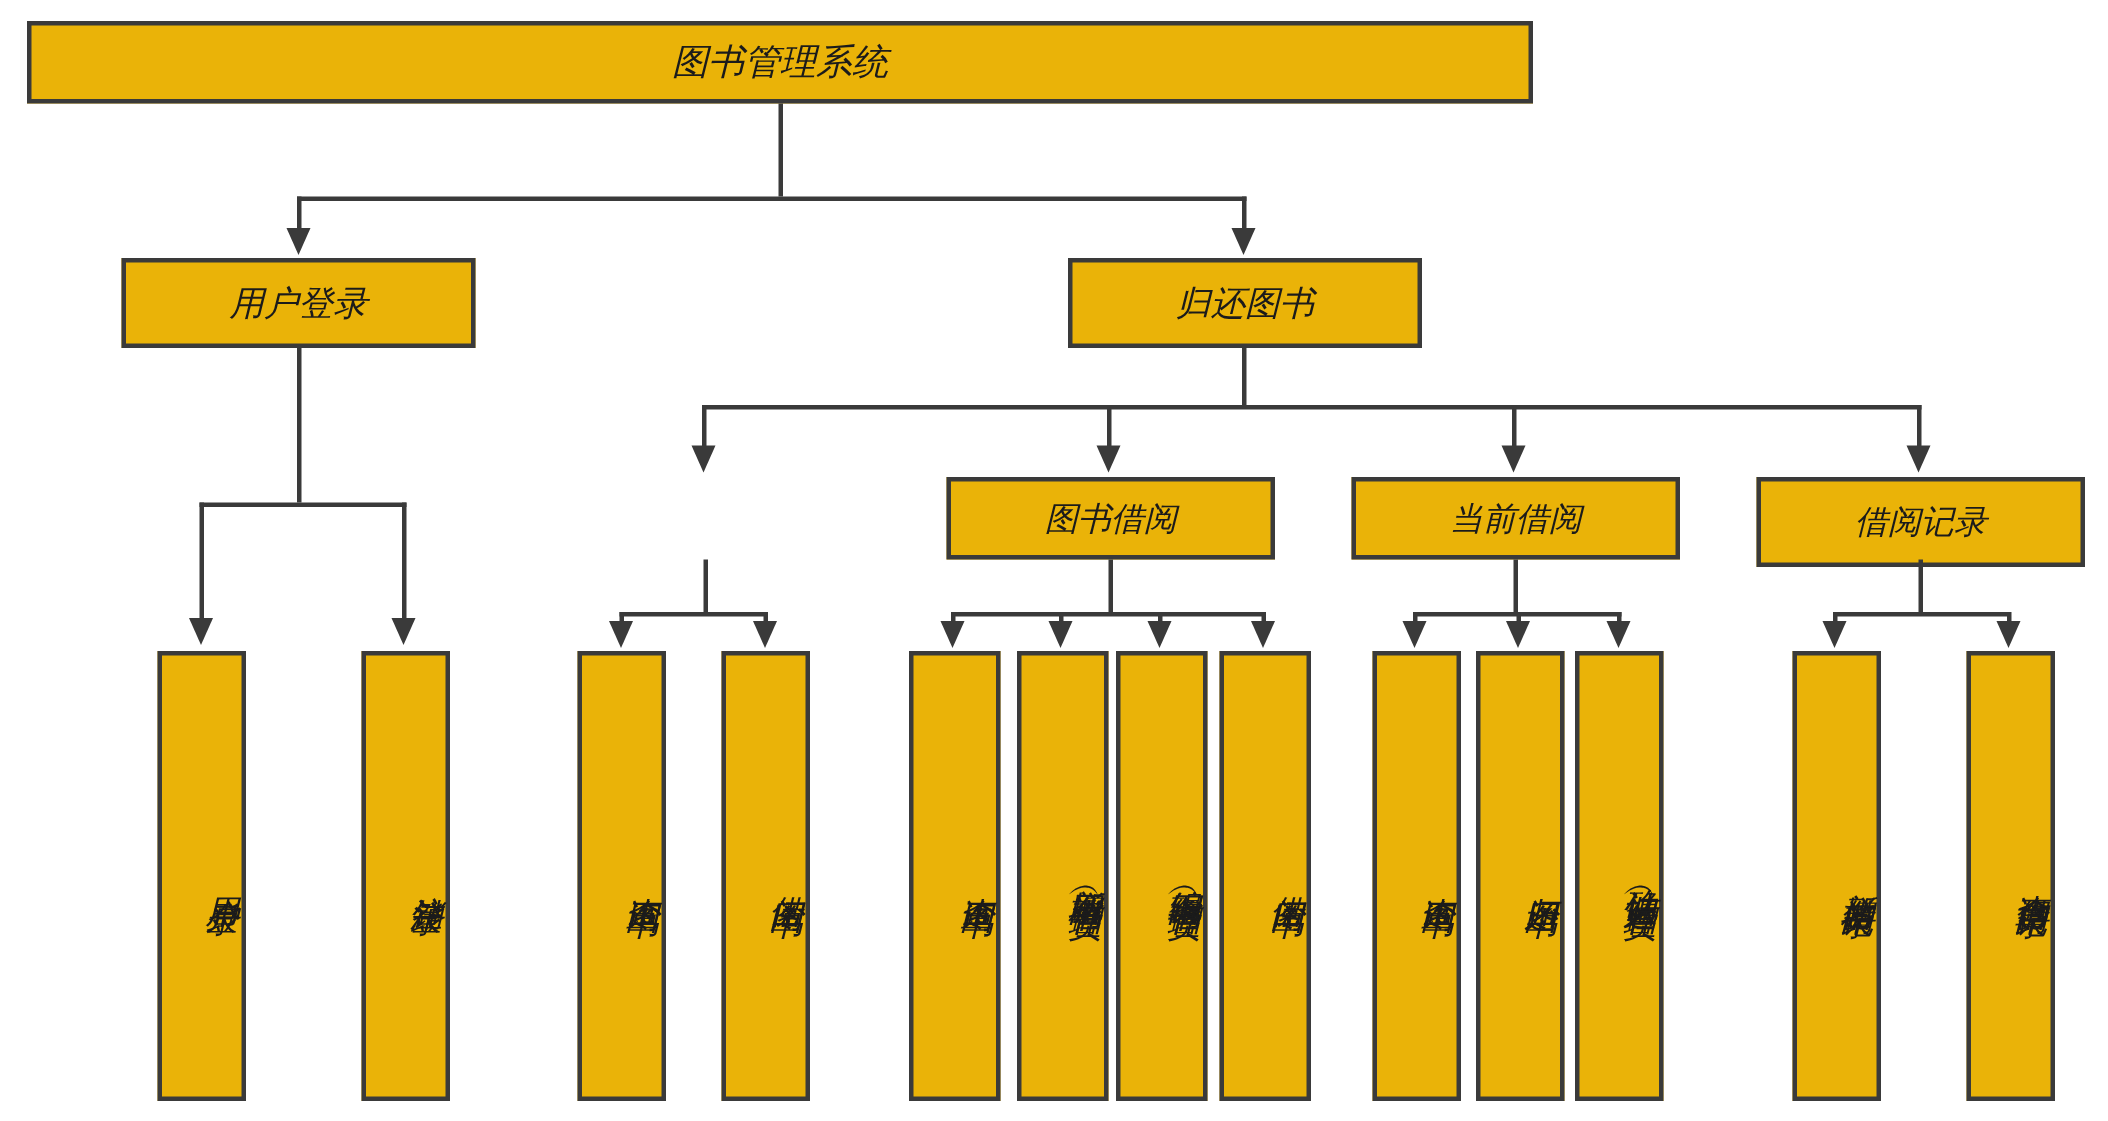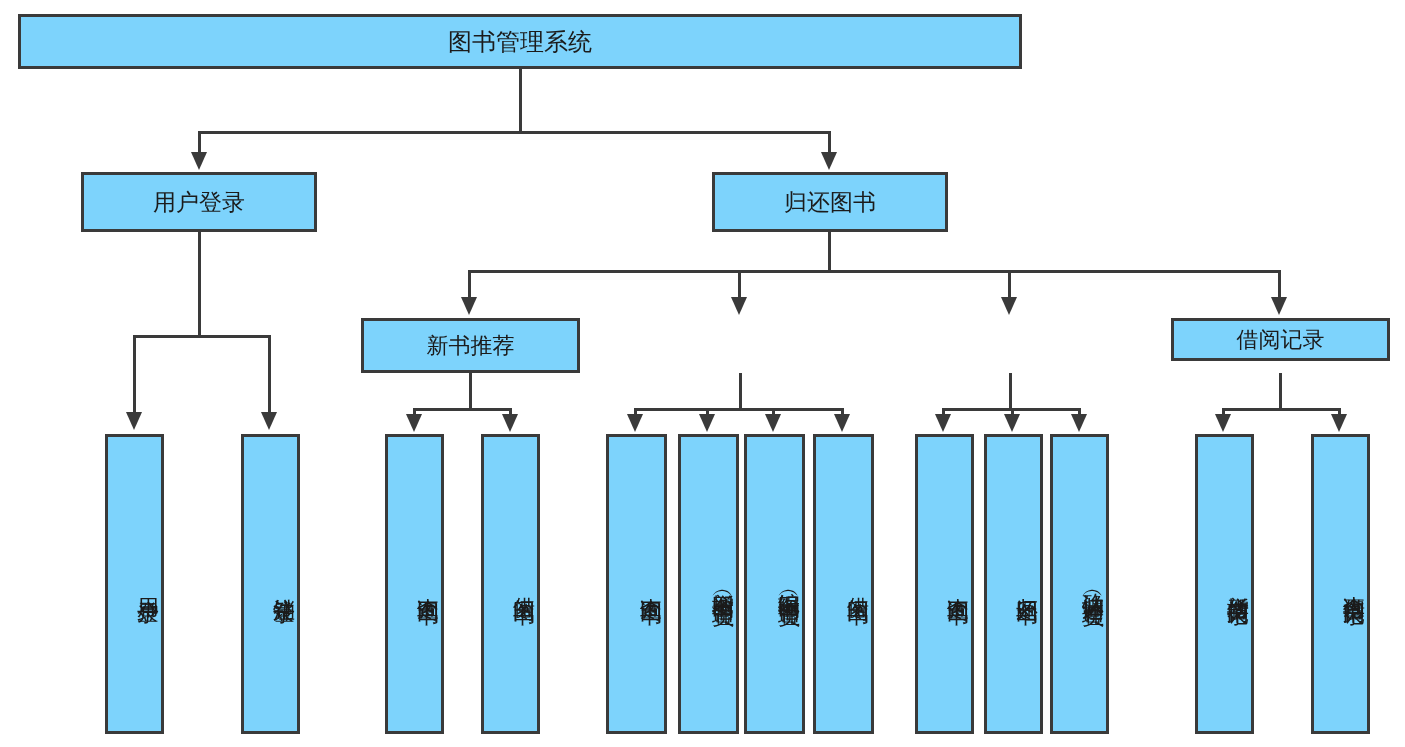--- a/index.html
+++ b/index.html
@@ -14,27 +14,28 @@
     position: relative;
     width: 1405px;
     height: 747px;
     background: #ffffff;
     overflow: hidden;
   }
   .node {
     position: absolute;
     box-sizing: border-box;
     border: 3px solid #3a3a3a;
-    background: #7dd3fc;
+    background: #eab308;
     display: flex;
     align-items: center;
     justify-content: center;
     color: #1b1b1b;
     text-align: center;
     line-height: 1.15;
+    font-style: italic;
   }
   .node.root {
     font-size: 24px;
   }
   .node.lvl1 {
     font-size: 23px;
   }
   .node.lvl2 {
     font-size: 22px;
   }
@@ -108,24 +109,27 @@
   <div class="hline" style="left:468px; top:270px; width:813px;"></div>
   <div class="vline" style="left:468px; top:270px; height:28px;"></div>
   <div class="arrow" style="left:461px; top:297px;"></div>
   <div class="vline" style="left:738px; top:270px; height:28px;"></div>
   <div class="arrow" style="left:731px; top:297px;"></div>
   <div class="vline" style="left:1008px; top:270px; height:28px;"></div>
   <div class="arrow" style="left:1001px; top:297px;"></div>
   <div class="vline" style="left:1278px; top:270px; height:28px;"></div>
   <div class="arrow" style="left:1271px; top:297px;"></div>
 
-  <div class="node lvl2" style="left:361px; top:318px; width:219px; height:55px;">
-    <span>新书推荐</span>
-  </div>
-  <div class="node lvl2" style="left:1171px; top:318px; width:219px; height:43px;">
+  <div class="node lvl2" style="left:631px; top:318px; width:219px; height:55px;">
+    <span>图书借阅</span>
+  </div>
+  <div class="node lvl2" style="left:901px; top:318px; width:219px; height:55px;">
+    <span>当前借阅</span>
+  </div>
+  <div class="node lvl2" style="left:1171px; top:318px; width:219px; height:60px;">
     <span>借阅记录</span>
   </div>
 
   <div class="vline" style="left:469px; top:373px; height:35px;"></div>
   <div class="hline" style="left:413px; top:408px; width:99px;"></div>
   <div class="vline" style="left:413px; top:408px; height:7px;"></div>
   <div class="arrow" style="left:406px; top:414px;"></div>
   <div class="vline" style="left:509px; top:408px; height:7px;"></div>
   <div class="arrow" style="left:502px; top:414px;"></div>
 

